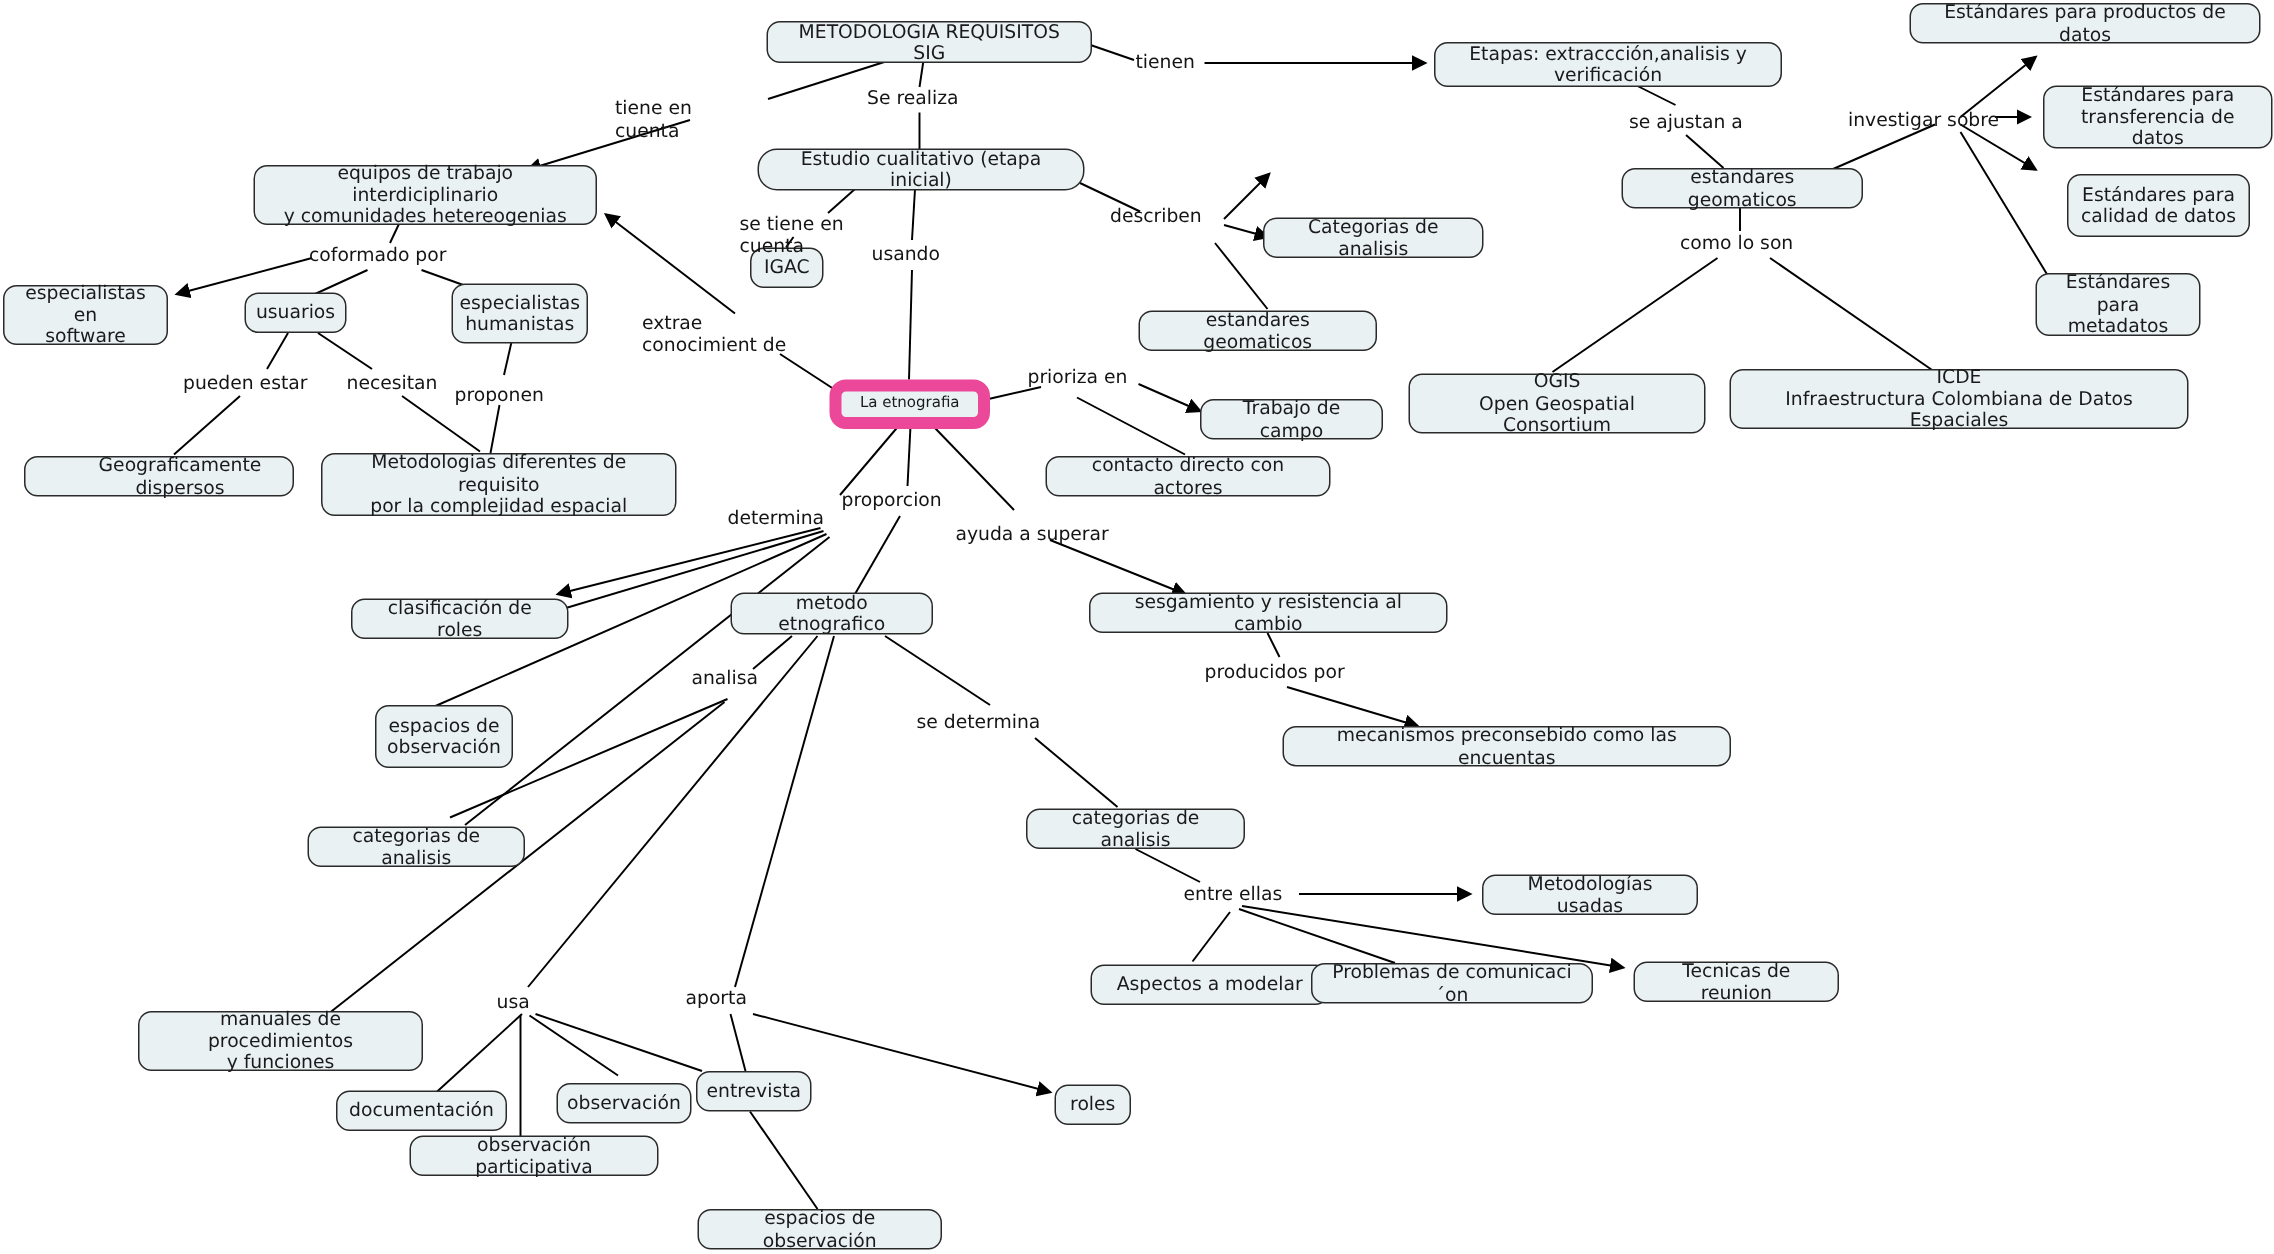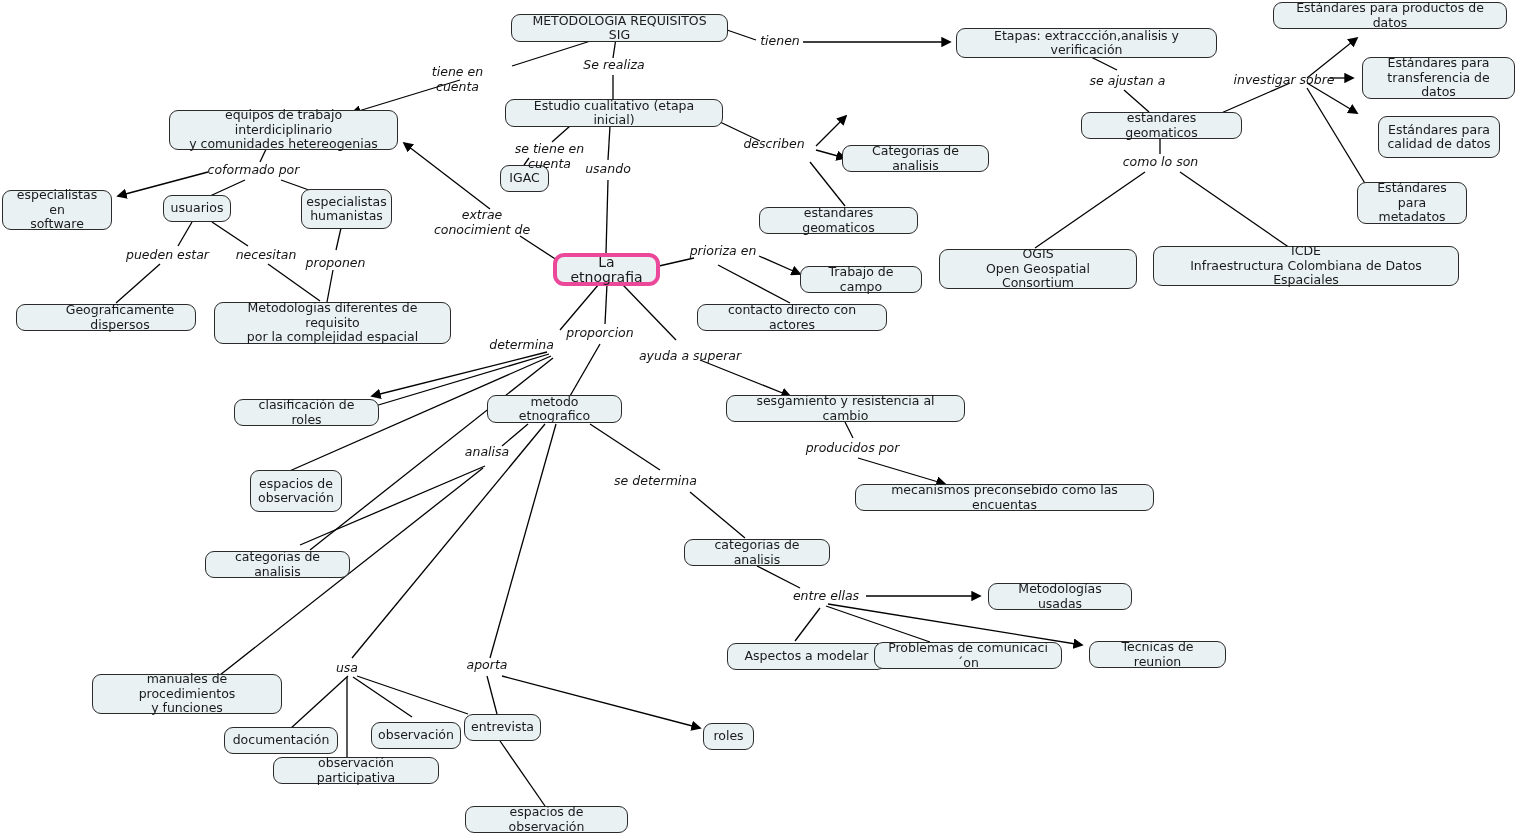--- a/index.html
+++ b/index.html
@@ -19,35 +19,33 @@
     border-radius:9px;
     display:flex;align-items:center;justify-content:center;
     text-align:center;
     font-size:12.5px;
     line-height:14.5px;
     padding:3px 8px;
     white-space:pre-line;
     z-index:3;
   }
   .node.root{
-    border:4px solid #ec4899;
+    border:8px solid #ec4899;
     border-radius:11px;
-    font-size:14px;
+    font-size:10px;
     z-index:4;
   }
   .lbl{
     position:absolute;
     font-size:12.5px;
     line-height:14.5px;
     color:#141414;
     background:transparent;
     white-space:pre-line;
-    text-align:center;
     z-index:5;
-    font-style:italic;
   }
 </style>
 </head>
 <body>
 
 <div id="map">
 
   <svg class="edges" viewBox="0 0 1516 836">
     <defs>
       <marker id="arrow" viewBox="0 0 12 12" refX="10" refY="6" markerWidth="8" markerHeight="8" orient="auto-start-reverse">
@@ -148,32 +146,32 @@
 
       <path d="M 757 566 L 800 588"></path>
       <path d="M 866 596 L 980 596" marker-end="url(#arrow)"></path>
       <path d="M 820 608 L 795 641"></path>
       <path d="M 826 606 L 930 642"></path>
       <path d="M 828 604 L 1082 645" marker-end="url(#arrow)"></path>
     </g>
   </svg>
 
   <div class="node" style="left:511px;top:14px;width:217px;height:28px;">METODOLOGIA REQUISITOS SIG</div>
-  <div class="node" style="left:956px;top:28px;width:261px;height:30px;">Etapas: extraccción,analisis y verificación</div>
+  <div class="node" style="left:956px;top:28px;width:232px;height:30px;">Etapas: extraccción,analisis y verificación</div>
   <div class="node" style="left:1273px;top:2px;width:234px;height:27px;">Estándares para productos de datos</div>
   <div class="node" style="left:1362px;top:57px;width:153px;height:42px;">Estándares para
 transferencia de datos</div>
   <div class="node" style="left:1378px;top:116px;width:122px;height:42px;">Estándares para
 calidad de datos</div>
   <div class="node" style="left:1357px;top:182px;width:110px;height:42px;">Estándares
 para metadatos</div>
 
   <div class="node" style="left:169px;top:110px;width:229px;height:40px;">equipos de trabajo interdiciplinario
 y comunidades hetereogenias</div>
-  <div class="node" style="left:505px;top:99px;width:218px;height:28px;">Estudio cualitativo (etapa inicial)</div>
+  <div class="node" style="left:505px;top:99px;width:218px;height:28px;border-radius:13px;">Estudio cualitativo (etapa inicial)</div>
   <div class="node" style="left:842px;top:145px;width:147px;height:27px;">Categorias de analisis</div>
   <div class="node" style="left:500px;top:165px;width:49px;height:27px;">IGAC</div>
   <div class="node" style="left:759px;top:207px;width:159px;height:27px;">estandares geomaticos</div>
   <div class="node" style="left:1081px;top:112px;width:161px;height:27px;">estandares geomaticos</div>
 
   <div class="node" style="left:939px;top:249px;width:198px;height:40px;">OGIS
 Open Geospatial Consortium</div>
   <div class="node" style="left:1153px;top:246px;width:306px;height:40px;">ICDE
 Infraestructura Colombiana de Datos Espaciales</div>
 

